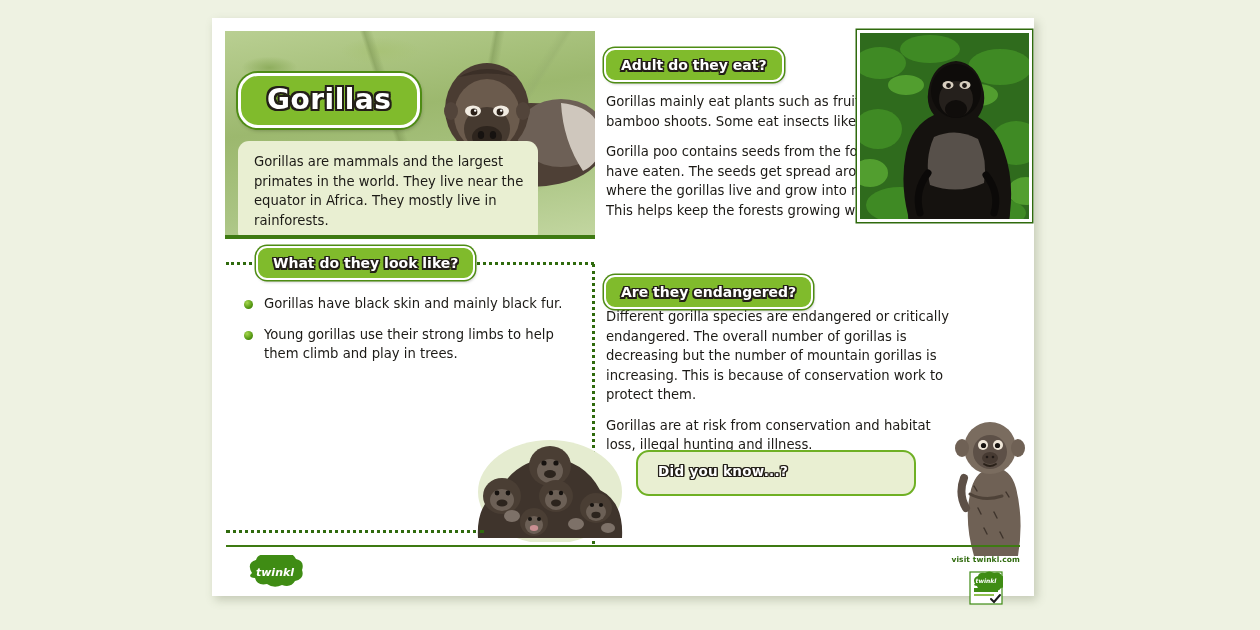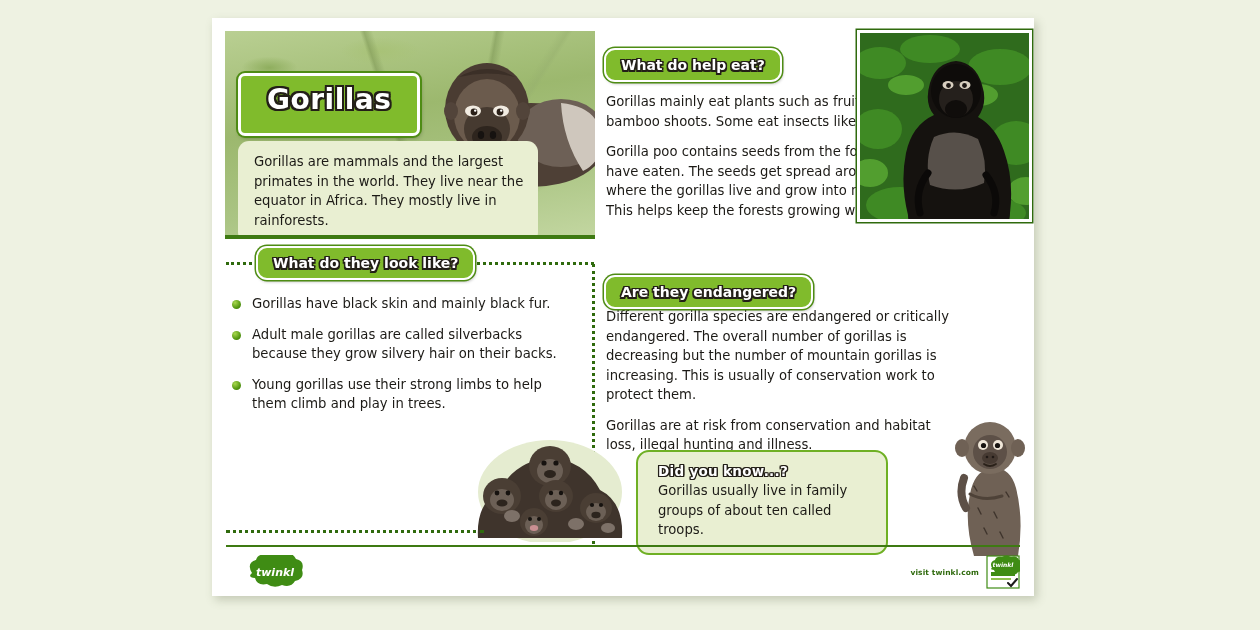--- a/index.html
+++ b/index.html
@@ -44,24 +44,24 @@
       linear-gradient(-58deg, transparent 30%, rgba(150,175,110,.45) 31%, transparent 33%),
       linear-gradient(100deg, transparent 66%, rgba(110,135,72,.4) 67%, transparent 69%),
       linear-gradient(-30deg, transparent 18%, rgba(165,188,128,.4) 19%, transparent 21%);
   }
 
   
   .hero-gorilla { position: absolute; left: 186px; top: 6px; width: 192px; height: 150px; }
 
   .title-pill {
     position: absolute; left: 13px; top: 42px;
-    padding: 7px 26px 17px;
+    padding: 7px 26px 9px;
     background: #80bb2c;
     border: 3px solid #ffffff;
-    border-radius: 7px;
+    border-radius: 20px;
     box-shadow: 0 0 0 2px #4e8c14, 1px 2px 4px rgba(0,0,0,.3);
   }
   .title-pill span {
     font-family: "DejaVu Sans", sans-serif;
     font-size: 28px; font-weight: bold; color: #ffffff;
     letter-spacing: .5px;
     text-shadow:
       -2px -2px 0 #231f18, 2px -2px 0 #231f18,
       -2px 2px 0 #231f18, 2px 2px 0 #231f18,
        0 -2px 0 #231f18, 0 2px 0 #231f18,
@@ -132,21 +132,21 @@
   }
   .dots-v {
     position: absolute; left: 366px; top: 18px; height: 280px;
     border-left: 3px dotted #2f6a0d;
   }
   .dots-bottom {
     position: absolute; left: 14px; top: 512px; width: 258px;
     border-top: 3px dotted #2f6a0d;
   }
 
-  ul.bullets { list-style: none; position: absolute; left: 6px; top: 48px; width: 348px; }
+  ul.bullets { list-style: none; position: absolute; left: 18px; top: 48px; width: 348px; }
   ul.bullets li {
     position: relative;
     padding-left: 20px;
     margin-bottom: 11px;
     font-family: "DejaVu Sans", sans-serif;
     font-size: 13.2px; line-height: 19.5px; color: #1c1a16;
   }
   ul.bullets li::before {
     content: ""; position: absolute;
     left: 0; top: 6px;
@@ -155,21 +155,21 @@
   }
 
   
   .endang-section { position: absolute; left: 392px; top: 245px; width: 345px; }
   .endang-pill { position: absolute; left: 0; top: 12px; }
   .endang-body { position: absolute; left: 2px; top: 44px; width: 356px; }
 
   
   .dyk-box {
     position: absolute; left: 424px; top: 432px;
-    width: 252px;
+    width: 280px;
     padding: 11px 16px 13px 20px;
     background: #e9efd2;
     border: 2.5px solid #6fb024;
     border-radius: 13px;
   }
   .dyk-title {
     font-family: "DejaVu Sans", sans-serif;
     font-size: 13.5px; font-weight: bold;
     color: #ffffff;
     margin-bottom: 2px;
@@ -184,21 +184,21 @@
   
   .troop-ill { position: absolute; left: 252px; top: 412px; width: 172px; height: 112px; }
   .young-ill { position: absolute; left: 738px; top: 398px; width: 86px; height: 140px; }
 
   
   .footer-rule {
     position: absolute; left: 14px; top: 527px; width: 794px;
     border-top: 2.5px solid #3e7a12;
   }
   .logo-left { position: absolute; left: 32px; top: 537px; width: 62px; height: 34px; }
-  .footer-right { position: absolute; right: 14px; top: 537px; display: flex; align-items: center; gap: 7px; }
+  .footer-right { position: absolute; right: 14px; top: 537px; display: flex; align-items: center; gap: 7px; flex-direction: column; }
   .visit-text {
     font-family: "DejaVu Sans", sans-serif;
     font-size: 7.5px; font-weight: bold; color: #2f6a0d;
     letter-spacing: .1px;
   }
   .badge { width: 34px; height: 34px; }
 </style>
 </head>
 <body>
 
@@ -233,21 +233,21 @@
       <span>Gorillas</span>
     </div>
 
     <div class="intro-box">
       <div class="body-text">Gorillas are mammals and the largest primates in the world. They live near the equator in Africa. They mostly live in rainforests.</div>
     </div>
   </div>
 
   <div class="eat-section">
     <div class="pill eat-pill">
-      <span>What do help eat?</span>
+      <span>Adult do they eat?</span>
     </div>
     <div class="body-text eat-body">
       <p>Gorillas mainly eat plants such as fruit, leaves and bamboo shoots. Some eat insects like ants too.</p>
       <p>Gorilla poo contains seeds from the food they have eaten. The seeds get spread around the area where the gorillas live and grow into new plants. This helps keep the forests growing well.</p>
     </div>
   </div>
 
   <div class="photo-frame">
     <svg viewBox="0 0 175 192" width="175" height="192">
       <rect width="175" height="192" fill="#2f6b1d"></rect>
@@ -284,31 +284,30 @@
   <div class="look-section">
     <div class="dots-h-left"></div>
     <div class="pill look-pill">
       <span>What do they look like?</span>
     </div>
     <div class="dots-h-right"></div>
     <div class="dots-v"></div>
 
     <ul class="bullets">
       <li>Gorillas have black skin and mainly black fur.</li>
-      <li>Adult male gorillas are called silverbacks because they grow silvery hair on their backs.</li>
       <li>Young gorillas use their strong limbs to help them climb and play in trees.</li>
     </ul>
   </div>
 
   <div class="endang-section">
     <div class="pill endang-pill">
       <span>Are they endangered?</span>
     </div>
     <div class="body-text endang-body">
-      <p>Different gorilla species are endangered or critically endangered. The overall number of gorillas is decreasing but the number of mountain gorillas is increasing. This is usually of conservation work to protect them.</p>
+      <p>Different gorilla species are endangered or critically endangered. The overall number of gorillas is decreasing but the number of mountain gorillas is increasing. This is because of conservation work to protect them.</p>
       <p>Gorillas are at risk from conservation and habitat loss, illegal hunting and illness.</p>
     </div>
   </div>
 
   <svg class="troop-ill" viewBox="0 0 172 112">
     <ellipse cx="86" cy="62" rx="72" ry="52" fill="#e5ecd0"></ellipse>
     <path d="M14 108 q-2 -34 20 -46 q18 -32 52 -34 q34 2 50 32 q24 12 22 48 z" fill="#3f342c"></path>
     <ellipse cx="86" cy="36" rx="21" ry="20" fill="#4a3e34"></ellipse>
     <ellipse cx="86" cy="41" rx="13" ry="12" fill="#6c6056"></ellipse>
     <circle cx="80" cy="33" r="2.6" fill="#16120f"></circle>
@@ -334,21 +333,20 @@
     <circle cx="66" cy="89" r="2" fill="#16120f"></circle>
       <circle cx="75" cy="89" r="2" fill="#16120f"></circle>
     <ellipse cx="70" cy="98" rx="4.2" ry="3" fill="#c98f92"></ellipse>
     <ellipse cx="48" cy="86" rx="8" ry="6" fill="#7d7168"></ellipse>
     <ellipse cx="112" cy="94" rx="8" ry="6" fill="#7d7168"></ellipse>
     <ellipse cx="144" cy="98" rx="7" ry="5" fill="#7d7168"></ellipse>
   </svg>
 
   <div class="dyk-box">
     <div class="dyk-title">Did you know...?</div>
-    <div class="body-text">Gorillas usually live in family groups of about ten called troops.</div>
   </div>
 
   <svg class="young-ill" viewBox="0 0 86 140">
     <path d="M24 140 q-10 -34 -4 -62 q4 -22 20 -26 q20 -2 26 20 q8 32 2 68 z" fill="#6f6155"></path>
     <ellipse cx="40" cy="32" rx="26" ry="26" fill="#7a6c5f"></ellipse>
     <ellipse cx="40" cy="36" rx="17" ry="17" fill="#5d5047"></ellipse>
     <ellipse cx="33" cy="29" rx="5" ry="5" fill="#efe6d8"></ellipse>
     <ellipse cx="48" cy="29" rx="5" ry="5" fill="#efe6d8"></ellipse>
     <circle cx="33.5" cy="29.5" r="2.6" fill="#171310"></circle>
     <circle cx="47.5" cy="29.5" r="2.6" fill="#171310"></circle>

